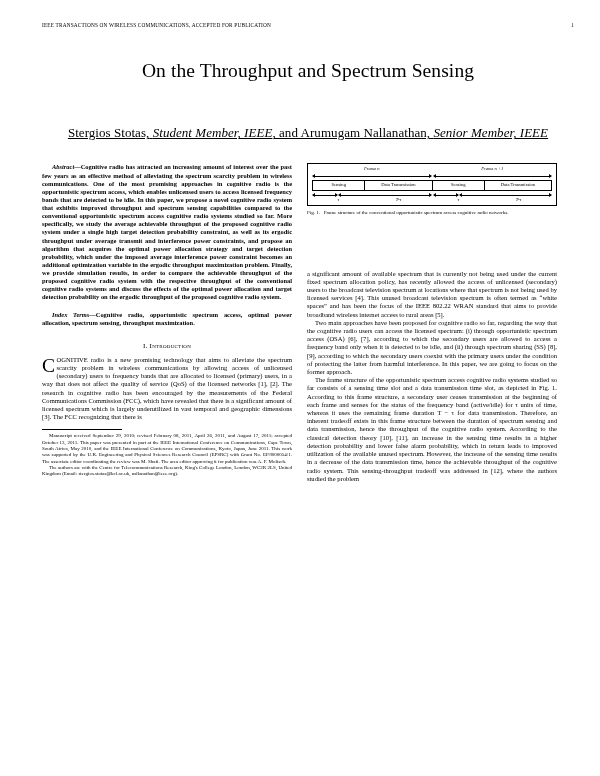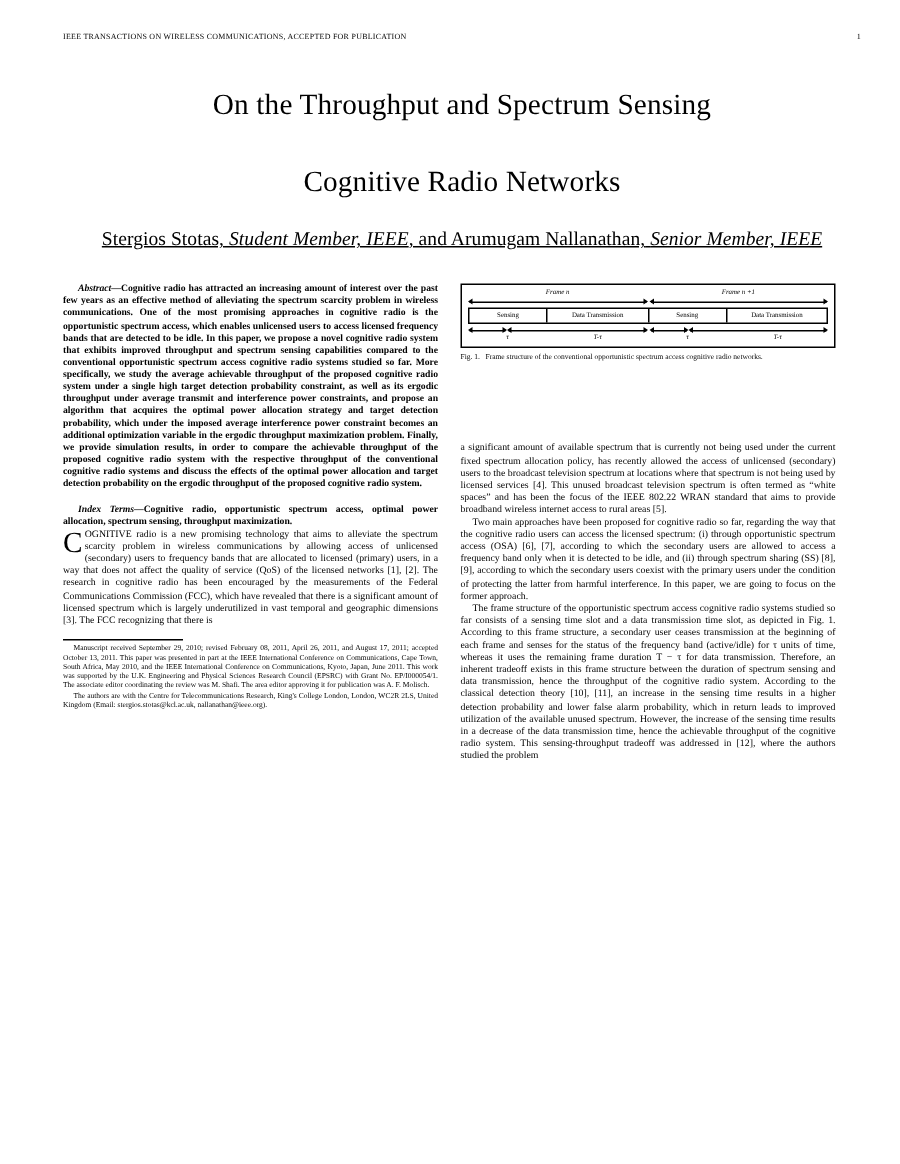--- a/index.html
+++ b/index.html
@@ -229,37 +229,37 @@
 <div class="page">
 
   <div class="runhead">
     <span>IEEE TRANSACTIONS ON WIRELESS COMMUNICATIONS, ACCEPTED FOR PUBLICATION</span>
     <span class="folio">1</span>
   </div>
 
   <h1 class="title">
     <span>On the Throughput and Spectrum Sensing</span><br>
     <br>
-    <span>Cognitive Radio Networks</span>
   </h1>
 
   <div class="authors">
     <span>Stergios Stotas,</span>
     <i>Student Member, IEEE</i><span>, and Arumugam Nallanathan,</span>
     <i>Senior Member, IEEE</i>
   </div>
 
   <div class="cols">
 
     <div class="col">
 
       <p class="abstract"><span class="lead">Abstract</span><span>—</span><span>Cognitive radio has attracted an increasing amount of interest over the past few years as an effective method of alleviating the spectrum scarcity problem in wireless communications. One of the most promising approaches in cognitive radio is the opportunistic spectrum access, which enables unlicensed users to access licensed frequency bands that are detected to be idle. In this paper, we propose a novel cognitive radio system that exhibits improved throughput and spectrum sensing capabilities compared to the conventional opportunistic spectrum access cognitive radio systems studied so far. More specifically, we study the average achievable throughput of the proposed cognitive radio system under a single high target detection probability constraint, as well as its ergodic throughput under average transmit and interference power constraints, and propose an algorithm that acquires the optimal power allocation strategy and target detection probability, which under the imposed average interference power constraint becomes an additional optimization variable in the ergodic throughput maximization problem. Finally, we provide simulation results, in order to compare the achievable throughput of the proposed cognitive radio system with the respective throughput of the conventional cognitive radio systems and discuss the effects of the optimal power allocation and target detection probability on the ergodic throughput of the proposed cognitive radio system.</span></p>
 
       <p class="indexterms"><span class="lead">Index Terms</span><span>—</span><span>Cognitive radio, opportunistic spectrum access, optimal power allocation, spectrum sensing, throughput maximization.</span></p>
 
+      <h2 class="section">I. Introduction</h2>
 
       <p class="dropcap-p"><span class="dropcap">C</span><span class="smallcapstart">OGNITIVE</span><span> radio is a new promising technology that aims to alleviate the spectrum scarcity problem in wireless communications by allowing access of unlicensed (secondary) users to frequency bands that are allocated to licensed (primary) users, in a way that does not affect the quality of service (QoS) of the licensed networks [1], [2]. The research in cognitive radio has been encouraged by the measurements of the Federal Communications Commission (FCC), which have revealed that there is a significant amount of licensed spectrum which is largely underutilized in vast temporal and geographic dimensions [3]. The FCC recognizing that there is</span></p>
 
       <div class="footnote-rule"></div>
 
       <p class="footnote">Manuscript received September 29, 2010; revised February 08, 2011, April 26, 2011, and August 17, 2011; accepted October 13, 2011. This paper was presented in part at the IEEE International Conference on Communications, Cape Town, South Africa, May 2010, and the IEEE International Conference on Communications, Kyoto, Japan, June 2011. This work was supported by the U.K. Engineering and Physical Sciences Research Council (EPSRC) with Grant No. EP/I000054/1. The associate editor coordinating the review was M. Shafi. The area editor approving it for publication was A. F. Molisch.</p>
       <p class="footnote">The authors are with the Centre for Telecommunications Research, King's College London, London, WC2R 2LS, United Kingdom (Email: stergios.stotas@kcl.ac.uk, nallanathan@ieee.org).</p>
 
     </div>
 

